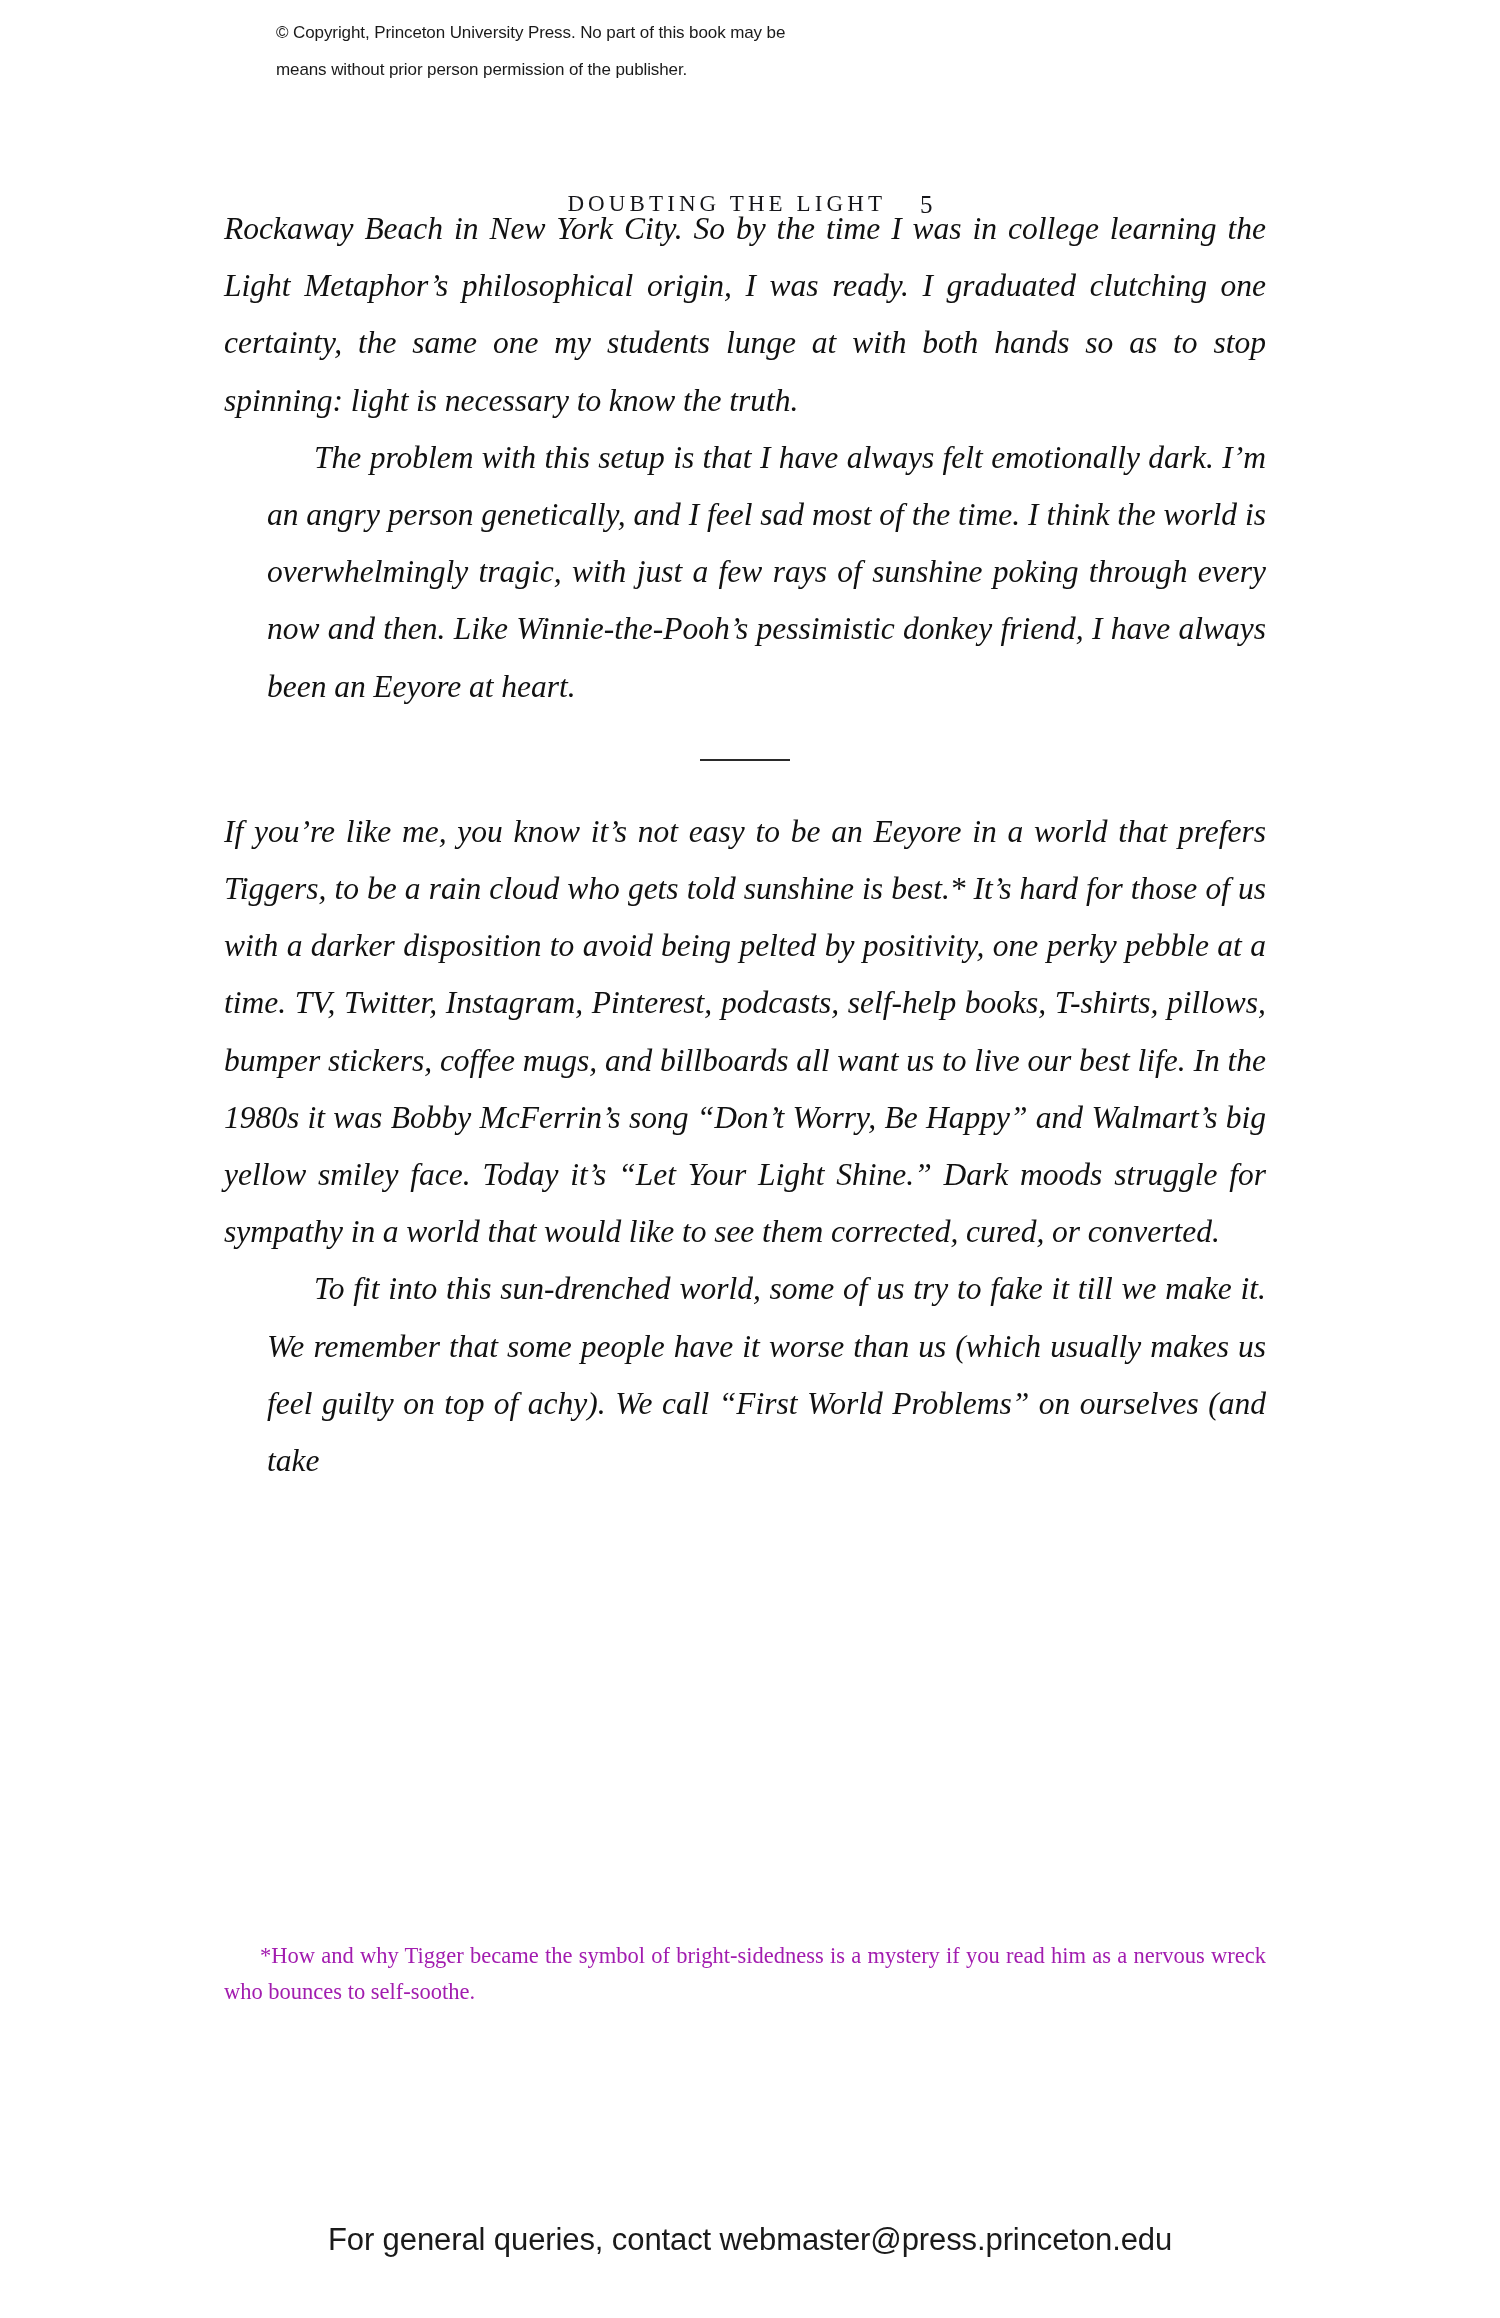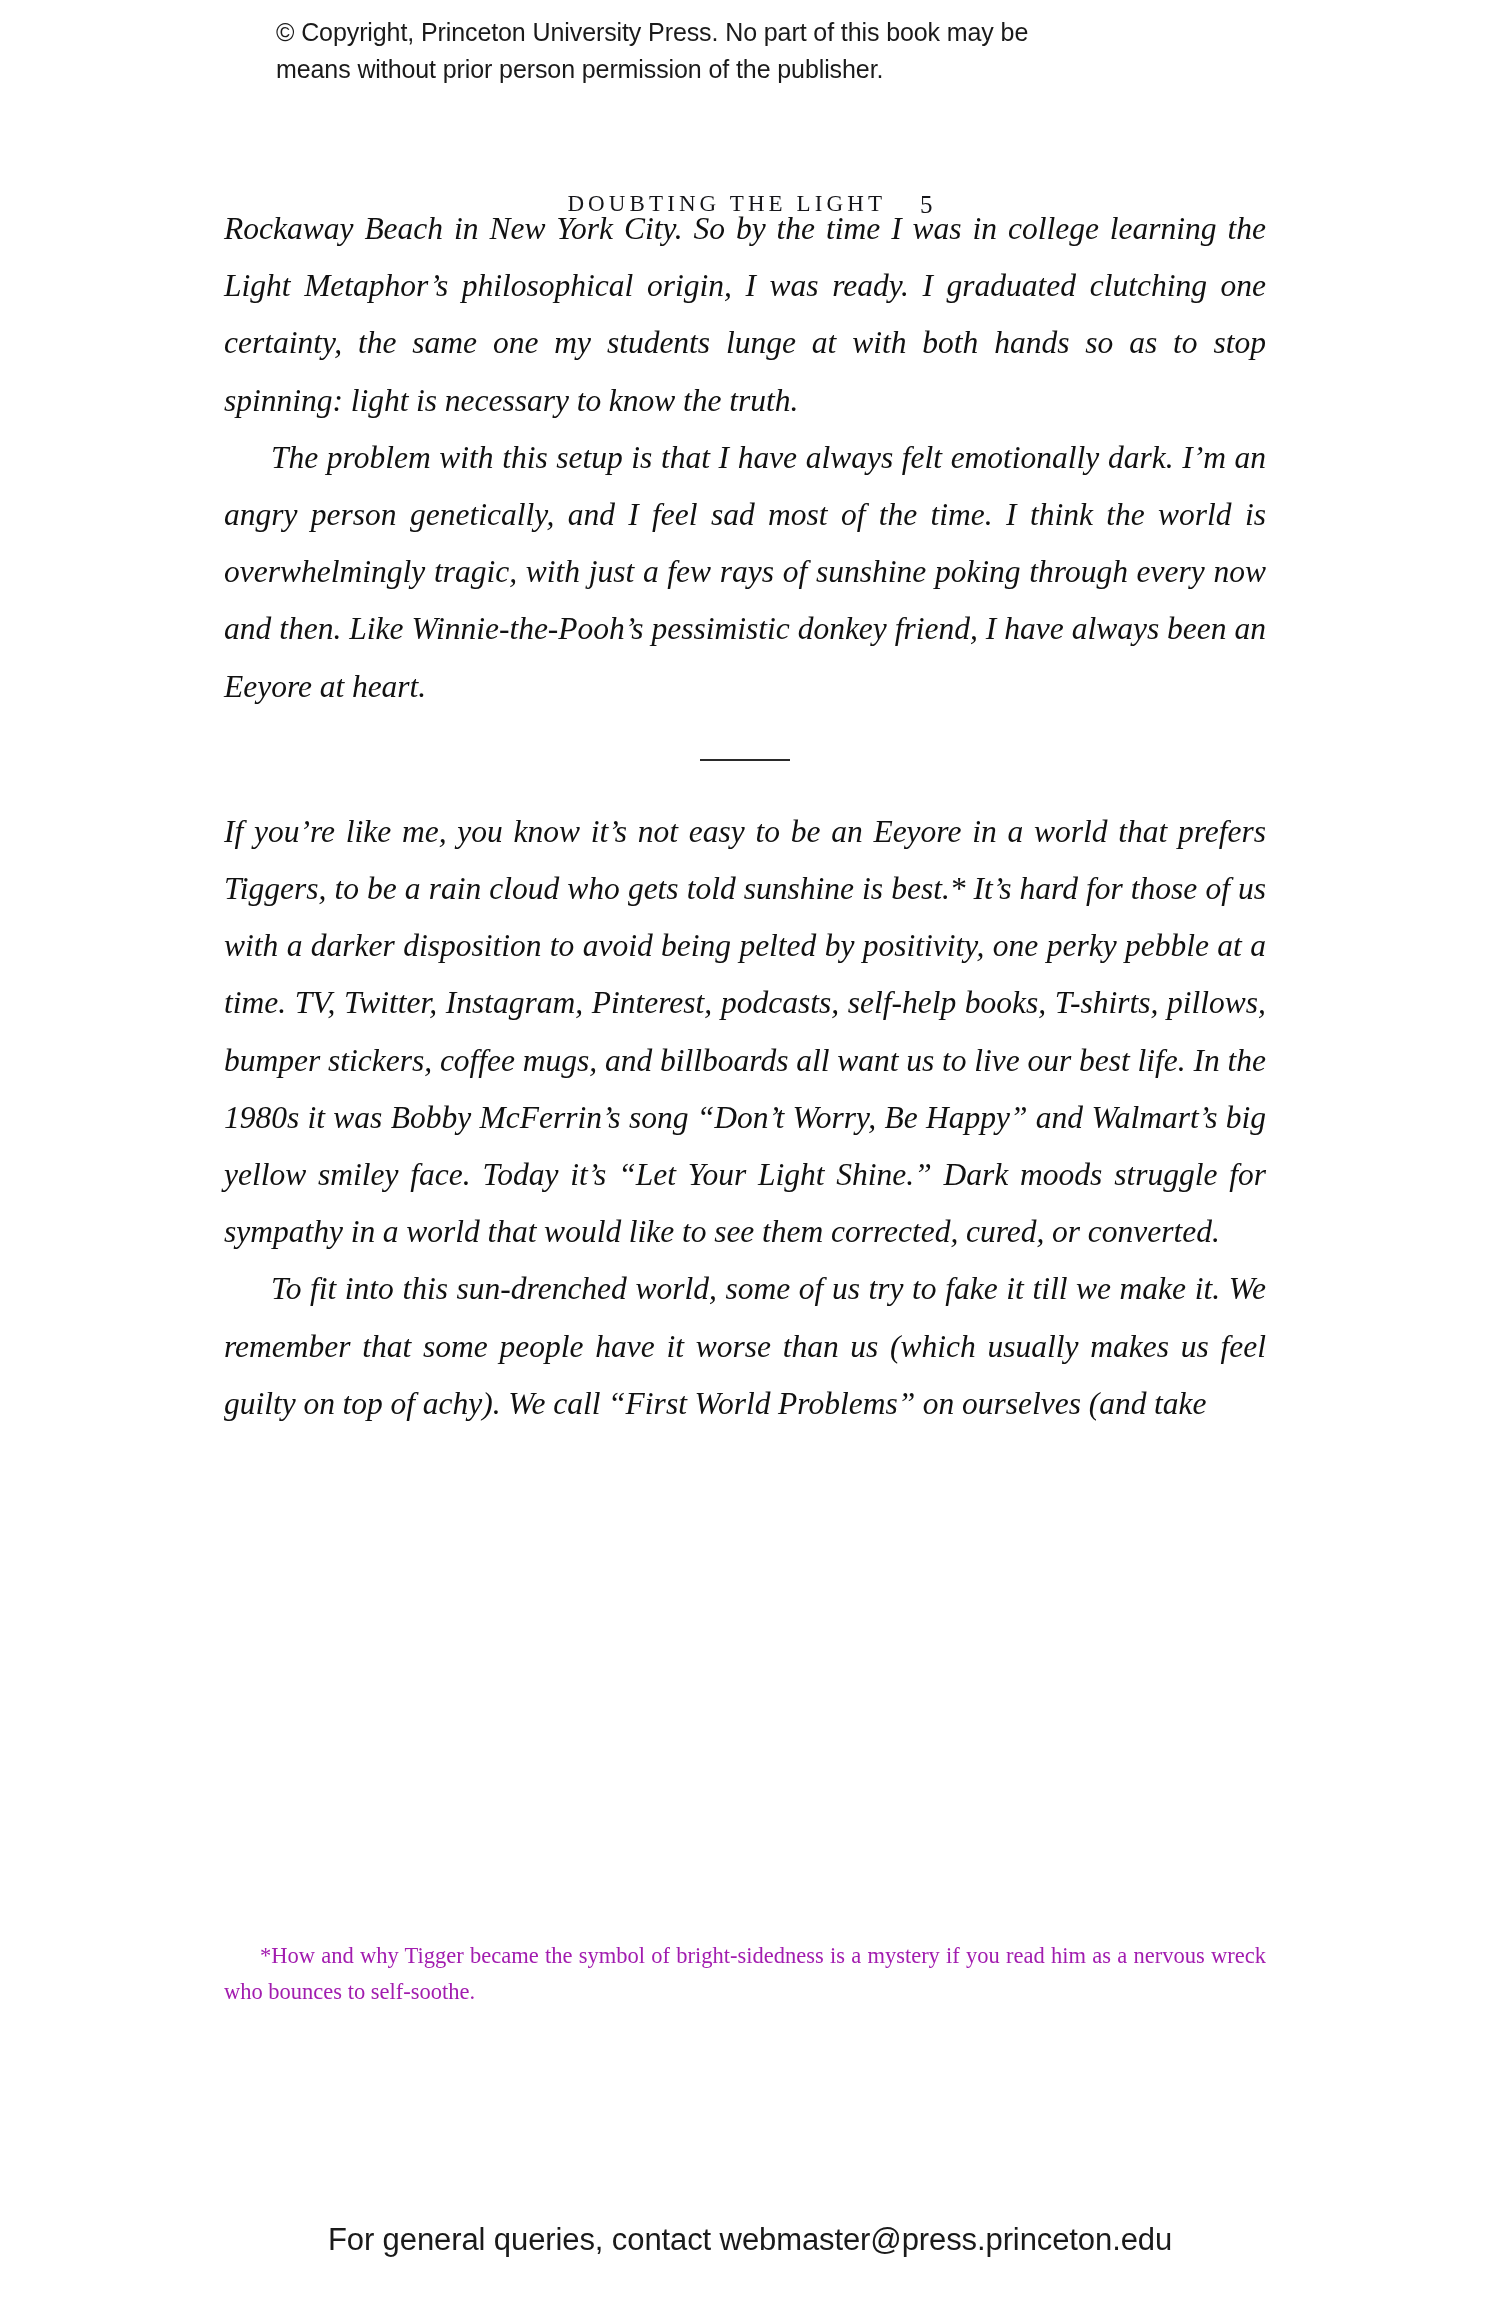--- a/index.html
+++ b/index.html
@@ -16,21 +16,21 @@
     overflow: hidden;
   }
 
   
   .copyright-block {
     position: absolute;
     left: 276px;
     top: 14px;
     width: 950px;
     font-family: "Liberation Sans", "DejaVu Sans", sans-serif;
-    font-size: 25px;
+    font-size: 17px;
     line-height: 37px;
     color: #1a1a1a;
     letter-spacing: -0.1px;
   }
   .copyright-block .cr-line { display: block; white-space: nowrap; }
 
   
   .running-head {
     position: absolute;
     left: 0;
@@ -66,21 +66,21 @@
 
   .body-par {
     margin: 0;
     font-size: 31.5px;
     line-height: 57.2px;
     text-align: justify;
     text-justify: inter-word;
     color: #111111;
     word-spacing: -0.2px;
   }
-  .body-par.indented { text-indent: 47px; }
+  .body-par.indented { text-indent: 47px; margin-left: 43px; }
   .body-par.flush { text-indent: 0; }
 
   
   .section-break {
     width: 1042px;
     height: 88px;
     position: relative;
   }
   .section-break .rule {
     position: absolute;

